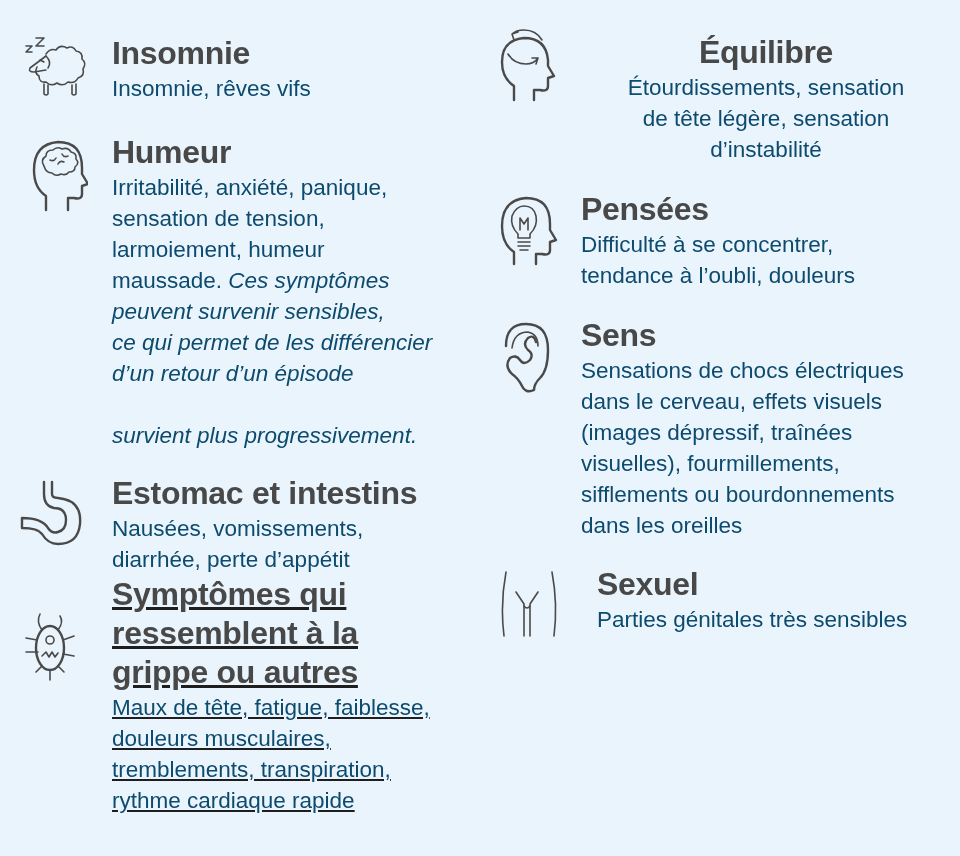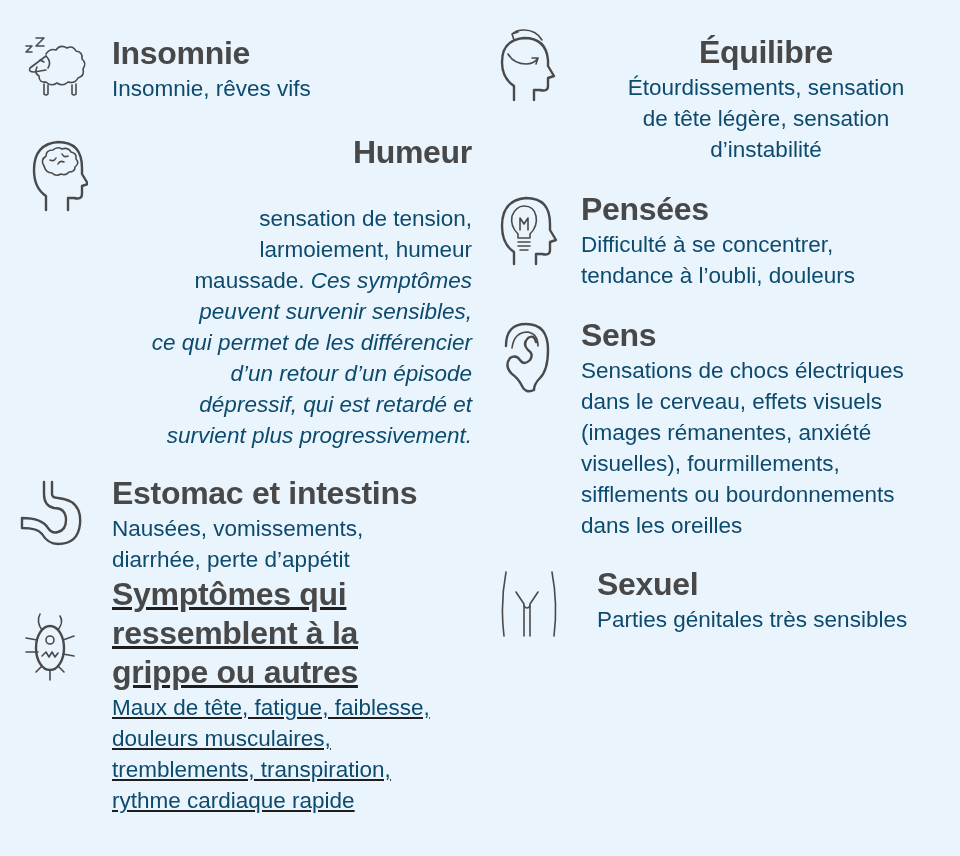--- a/index.html
+++ b/index.html
@@ -46,32 +46,32 @@
   <p class="desc"><span>Insomnie, rêves vifs</span></p>
 </div>
 
 <div class="icon" style="left:30px;top:138px;">
   <svg width="58" height="74" viewBox="0 0 58 74">
     <path class="s" d="M16 72 L16 58 Q4 50 4 32 Q4 6 28 4 Q52 4 52 30 L52 36 L58 46 L52 48 L52 56 Q52 62 44 60 L38 60 L38 72"></path>
     <path class="t" d="M14 28 q-4 -6 2 -10 q0 -6 7 -6 q4 -4 9 -1 q6 -2 9 3 q6 1 5 7 q4 4 -1 8 q0 5 -6 5 q-3 4 -8 2 q-5 3 -9 -1 q-6 0 -8 -7 z"></path>
     <path class="t" d="M20 22 q4 2 6 -2 M28 26 q2 -4 6 -2 M32 16 q2 4 6 2"></path>
   </svg>
 </div>
-<div class="item" style="left:112px;top:133px;width:360px;text-align:right;">
+<div class="item" style="left:112px;top:133px;width:360px;">
   <h2 class="title">Humeur</h2>
   <p class="desc">
-    <br>
+    <span>Irritabilité, anxiété, panique,</span><br>
     <span>sensation de tension,</span><br>
     <span>larmoiement, humeur</span><br>
     <span>maussade.</span>
     <em>Ces symptômes</em><br>
     <em>peuvent survenir sensibles,</em><br>
     <em>ce qui permet de les différencier</em><br>
     <em>d’un retour d’un épisode</em><br>
-    <em>dépressif, qui est retardé et</em><br>
+    <br>
     <em>survient plus progressivement.</em>
   </p>
 </div>
 
 <div class="icon" style="left:18px;top:478px;">
   <svg width="68" height="72" viewBox="0 0 68 72">
     <path class="s" d="M34 4 L34 16 Q34 20 40 20 Q64 22 62 46 Q60 66 40 66 Q30 66 24 56 Q20 50 4 50 L4 40 Q24 40 30 50 Q34 56 40 54 Q48 52 48 42 Q48 30 36 30 Q26 28 26 16 L26 4"></path>
   </svg>
 </div>
 <div class="item" style="left:112px;top:474px;width:360px;">
@@ -140,21 +140,21 @@
   <svg width="54" height="76" viewBox="0 0 54 76">
     <path class="s" d="M6 28 Q6 6 26 6 Q48 6 48 32 Q48 52 40 60 Q34 66 34 72 Q26 76 22 68 Q18 60 12 56 Q4 48 10 40 Q16 36 20 42 Q24 48 30 42 Q34 36 28 32 Q22 26 28 20 Q34 16 36 24"></path>
     <path class="t" d="M12 30 Q14 14 28 14 Q38 16 38 28"></path>
   </svg>
 </div>
 <div class="item" style="left:581px;top:316px;width:370px;">
   <h2 class="title">Sens</h2>
   <p class="desc">
     <span>Sensations de chocs électriques</span><br>
     <span>dans le cerveau, effets visuels</span><br>
-    <span>(images rémanentes, anxiété</span><br>
+    <span>(images dépressif, traînées</span><br>
     <span>visuelles), fourmillements,</span><br>
     <span>sifflements ou bourdonnements</span><br>
     <span>dans les oreilles</span>
   </p>
 </div>
 
 <div class="icon" style="left:500px;top:570px;">
   <svg width="60" height="70" viewBox="0 0 60 70">
     <path class="t" d="M6 2 Q0 34 4 66"></path>
     <path class="t" d="M52 2 Q58 34 54 66"></path>

